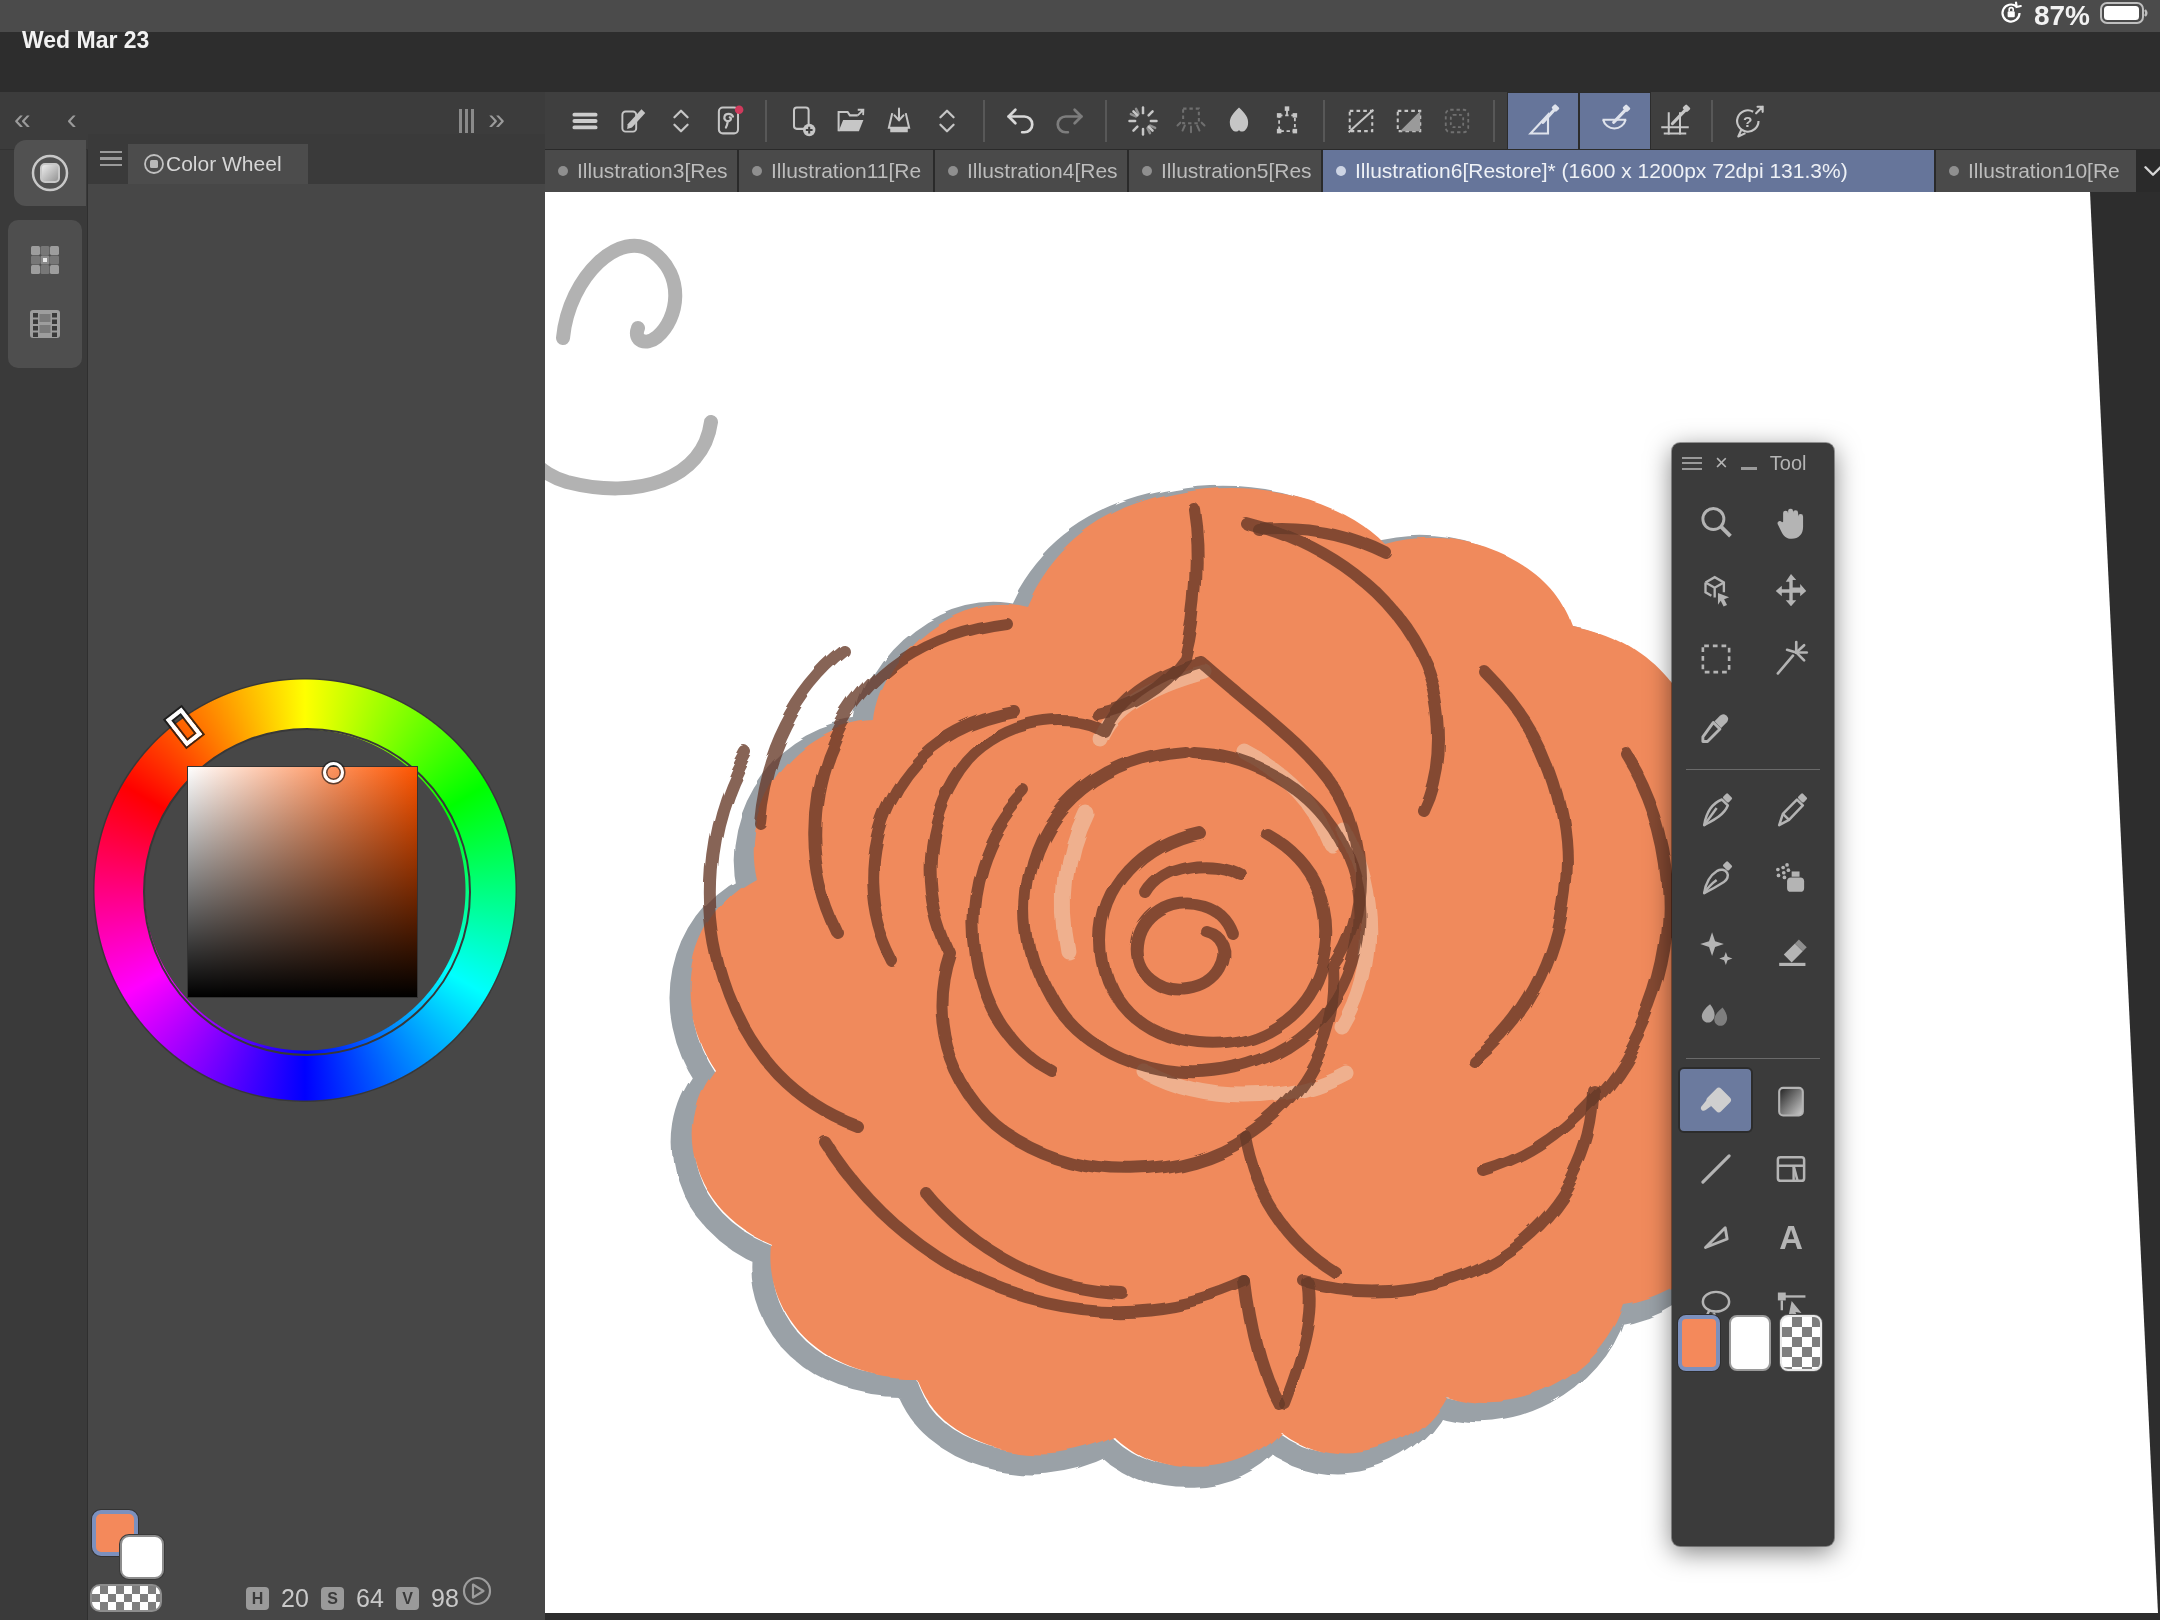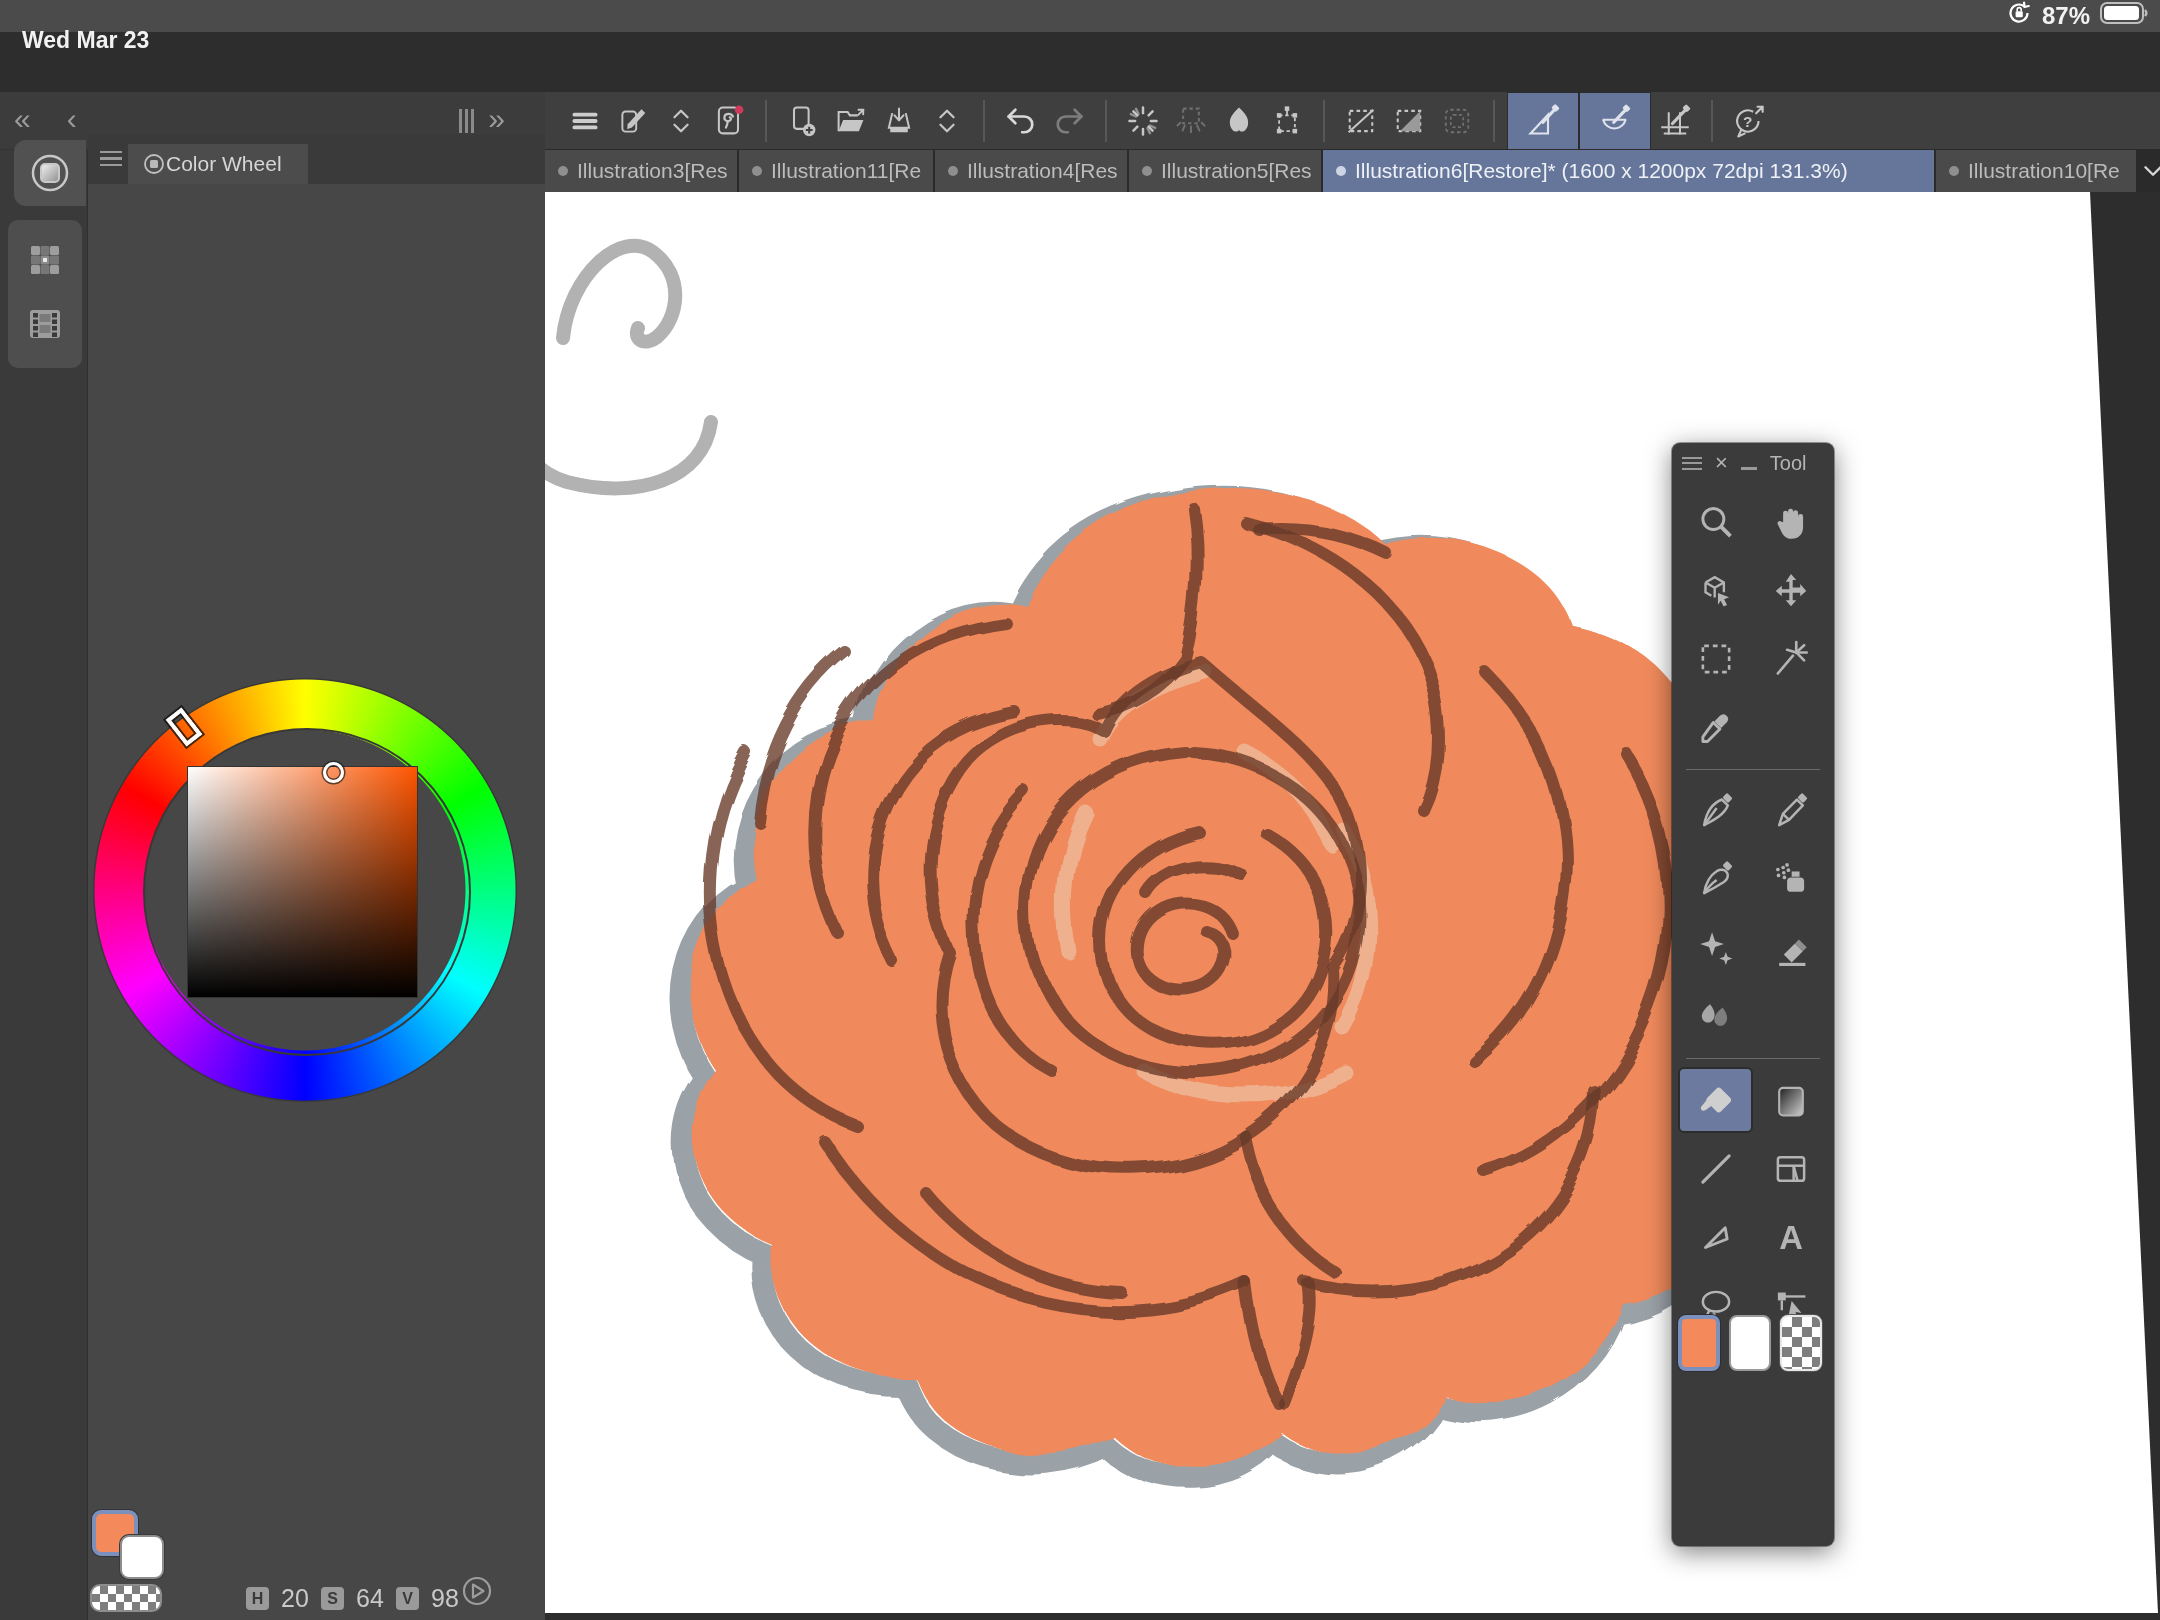--- a/index.html
+++ b/index.html
@@ -4,21 +4,21 @@
 <style>
   html,body{margin:0;padding:0;background:#1a1a1a;}
   *{box-sizing:border-box;font-family:"Liberation Sans",sans-serif;}
   #app{position:relative;width:2160px;height:1620px;background:#2d2d2d;overflow:hidden;}
 
   
   #status-bar{position:absolute;left:0;top:0;width:2160px;height:32px;background:#4b4b4b;
     display:flex;align-items:center;color:#f2f2f2;}
   #status-left{display:flex;gap:22px;padding-left:22px;font-size:23px;flex-direction:column;}
   .st-time{font-weight:700;} .st-date{font-weight:700;text-align:right;}
-  #status-right{margin-left:auto;display:flex;align-items:center;gap:10px;padding-right:10px;font-size:24px;font-weight:600;}
+  #status-right{margin-left:auto;display:flex;align-items:center;gap:10px;padding-right:10px;font-size:28px;font-weight:600;}
 
   
   #menu-bar{position:absolute;left:0;top:32px;width:2160px;height:60px;background:#4b4b4b;
     display:flex;align-items:center;color:#ebebeb;font-size:27px;}
   #app-logo{margin-left:46px;margin-right:44px;display:flex;align-items:center;}
   .menu-item{padding:6px 21px;cursor:default;}
 
   
   #left-column{position:absolute;left:0;top:92px;width:545px;height:1528px;background:#474747;}
   #panel-header{position:absolute;left:0;top:0;width:545px;height:58px;background:#3c3c3c;

